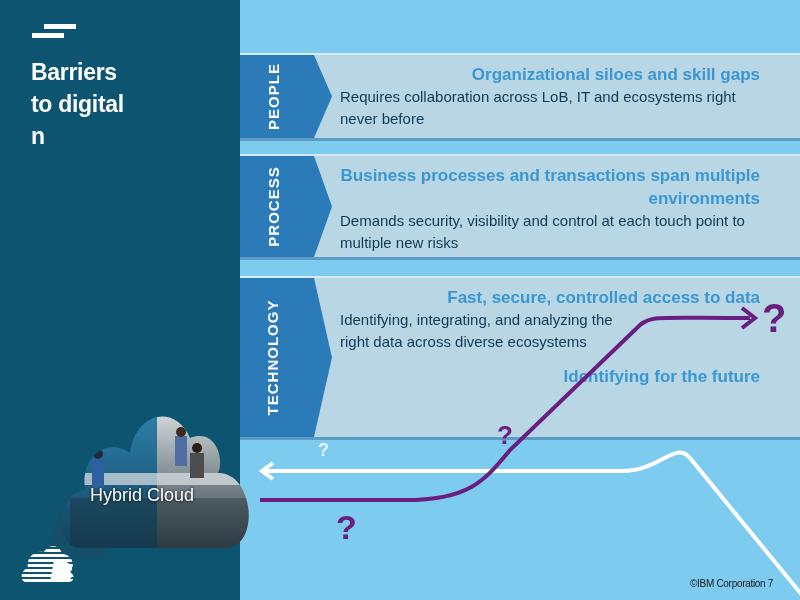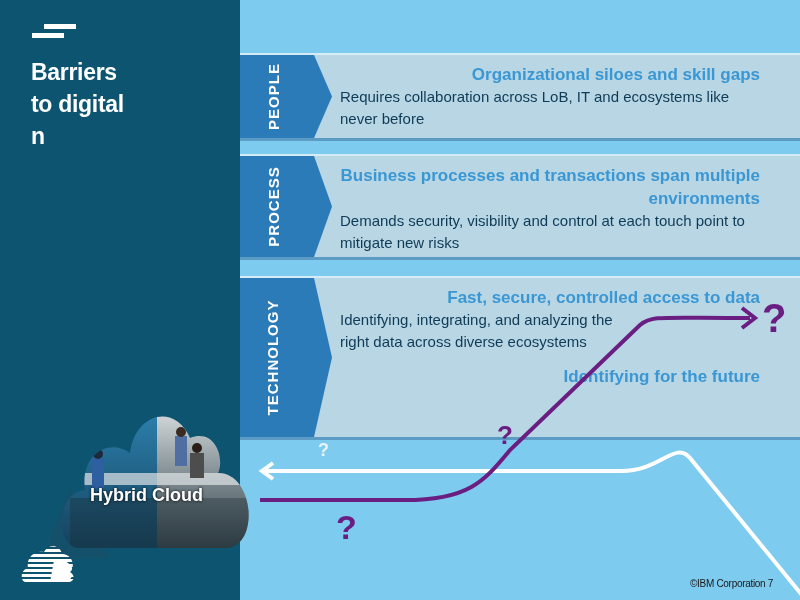--- a/index.html
+++ b/index.html
@@ -6,21 +6,21 @@
   html, body { width: 800px; height: 600px; overflow: hidden; background: #7ecbf0; font-family: "Liberation Sans", sans-serif; }
   .slide { position: relative; width: 800px; height: 600px; background: #7ecbf0; padding-left: 24px; }
   .left-panel { position: absolute; left: 0; top: 0; width: 240px; height: 600px; background: #0c546f; }
   .logo-bars { position: absolute; left: 32px; top: 24px; width: 46px; height: 16px; }
   .logo-bars .b1 { position: absolute; left: 12px; top: 0; width: 32px; height: 5px; background: #fff; }
   .logo-bars .b2 { position: absolute; left: 0; top: 9px; width: 32px; height: 5px; background: #fff; }
   .title { position: absolute; left: 31px; top: 56px; width: 200px; color: #fff; font-weight: bold; font-size: 23px; line-height: 32px; letter-spacing: -0.3px; }
   .title span { display: block; }
 
   .cloud-wrap { position: absolute; left: 50px; top: 398px; width: 210px; height: 160px; }
-  .cloud-label { position: absolute; left: 90px; top: 485px; color: #fff; font-weight: bold; font-size: 18px; text-shadow: 0 0 3px #000; white-space: nowrap; }
+  .cloud-label { position: absolute; left: 90px; top: 485px; color: #fff; font-weight: normal; font-size: 18px; text-shadow: 0 0 3px #000; white-space: nowrap; }
   .small-cloud { position: absolute; left: 20px; top: 540px; width: 56px; height: 44px; }
 
   .row { position: absolute; left: 240px; width: 560px; background: #b8d6e4; border-top: 2px solid #d5ecf7; border-bottom: 3px solid #5b9bc4; }
   .row-people { top: 53px; height: 88px; }
   .row-process { top: 154px; height: 106px; }
   .row-tech { top: 276px; height: 164px; }
   .tab { position: absolute; left: 0; top: 0; bottom: 0; width: 92px; }
   .tab svg { position: absolute; left: 0; top: 0; width: 92px; height: 100%; }
   .tab-label { position: absolute; left: 0; top: 0; width: 66px; height: 100%; display: flex; align-items: center; justify-content: center; }
   .tab-label span { transform: rotate(-90deg); color: #fff; font-weight: bold; font-size: 15px; letter-spacing: 1px; white-space: nowrap; }
@@ -58,36 +58,36 @@
     <div class="tab">
       <svg viewBox="0 0 92 88" preserveAspectRatio="none">
           <polygon points="0,0 74,0 92,44 74,88 0,88" fill="#2a7bb8"></polygon>
         </svg>
       <div class="tab-label">
           <span>PEOPLE</span>
         </div>
     </div>
     <div class="content">
       <div class="heading">Organizational siloes and skill gaps</div>
-      <div class="desc">Requires collaboration across LoB, IT and ecosystems like never before</div>
+      <div class="desc">Requires collaboration across LoB, IT and ecosystems right never before</div>
     </div>
   </div>
 
   <div class="row row-process">
     <div class="tab">
       <svg viewBox="0 0 92 106" preserveAspectRatio="none">
           <polygon points="0,0 74,0 92,53 74,106 0,106" fill="#2a7bb8"></polygon>
         </svg>
       <div class="tab-label">
           <span>PROCESS</span>
         </div>
     </div>
     <div class="content">
       <div class="heading">Business processes and transactions span multiple environments</div>
-      <div class="desc">Demands security, visibility and control at each touch point to mitigate new risks</div>
+      <div class="desc">Demands security, visibility and control at each touch point to multiple new risks</div>
     </div>
   </div>
 
   <div class="row row-tech">
     <div class="tab">
       <svg viewBox="0 0 92 164" preserveAspectRatio="none">
           <polygon points="0,0 74,0 92,82 74,164 0,164" fill="#2a7bb8"></polygon>
         </svg>
       <div class="tab-label">
           <span>TECHNOLOGY</span>

